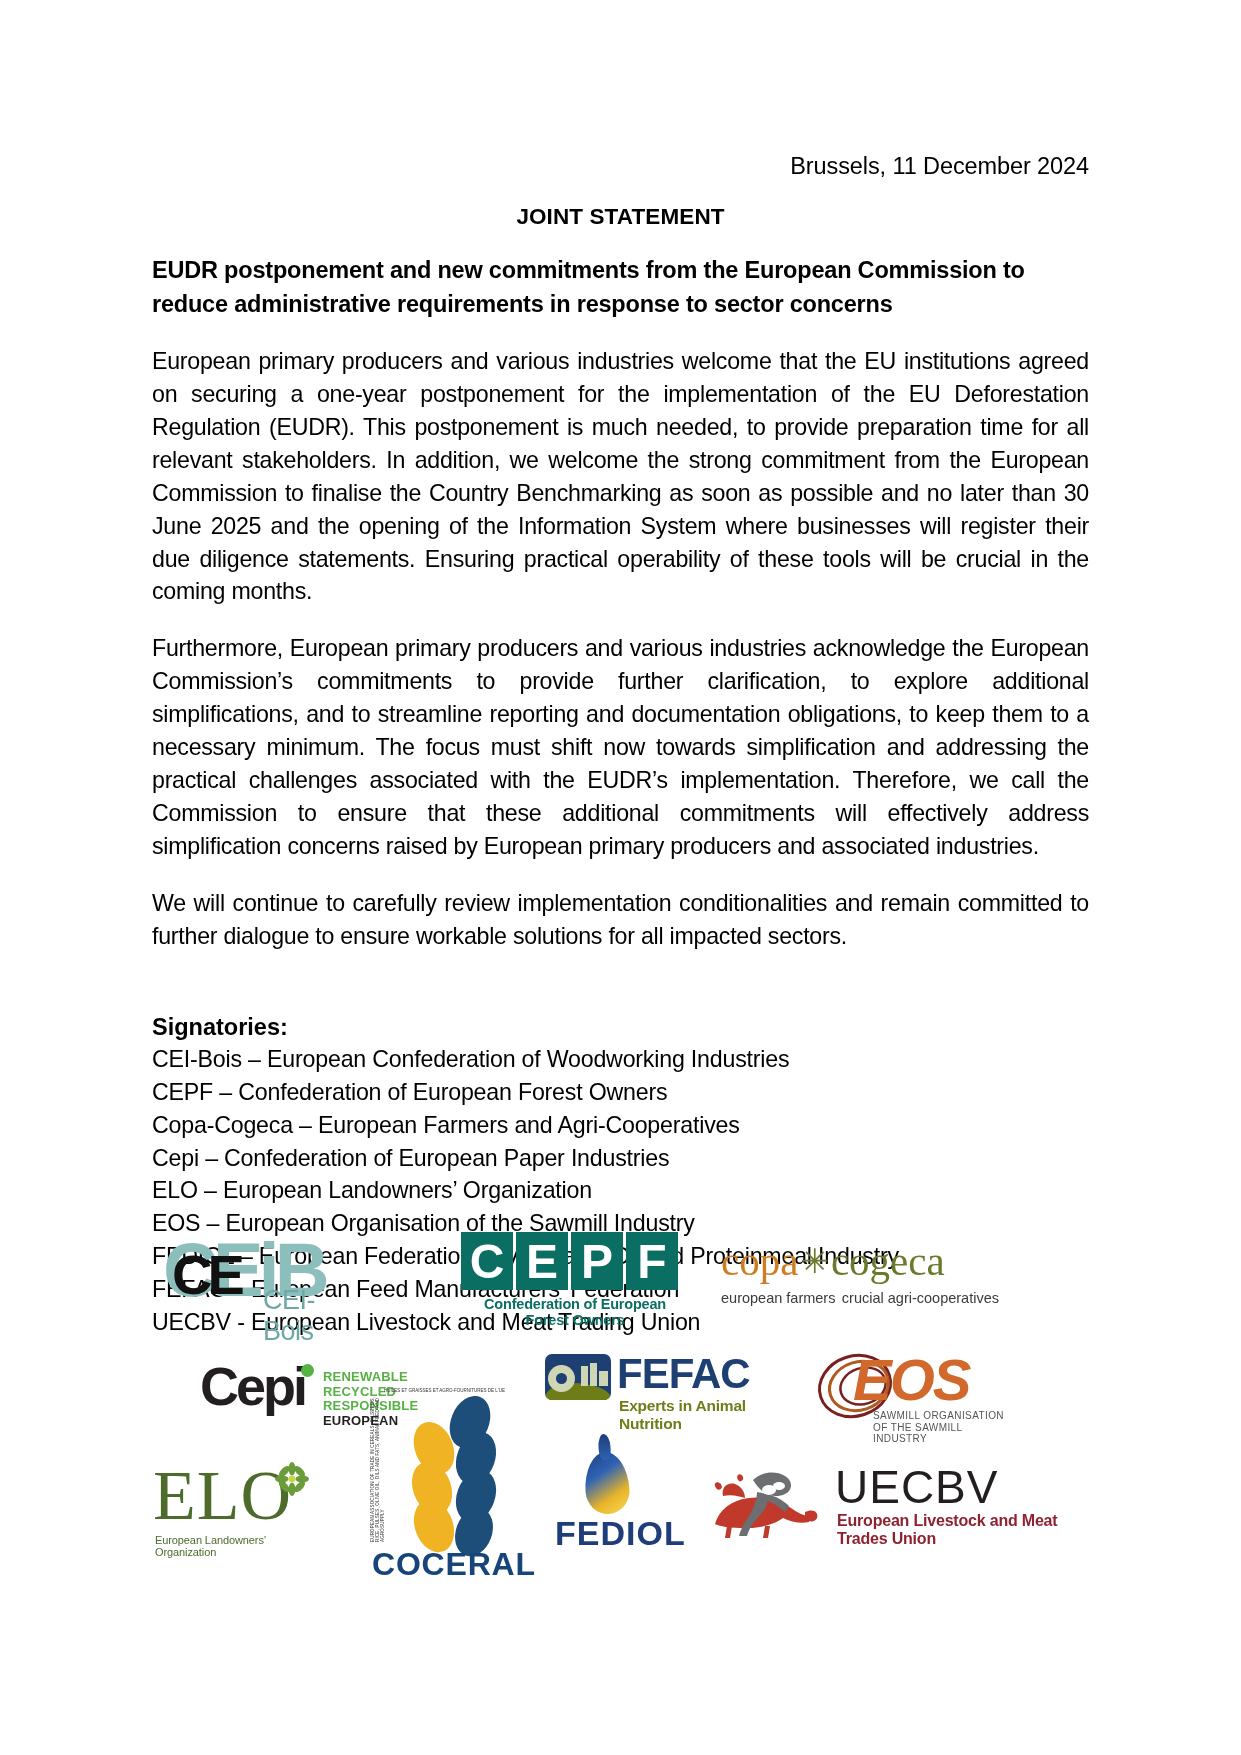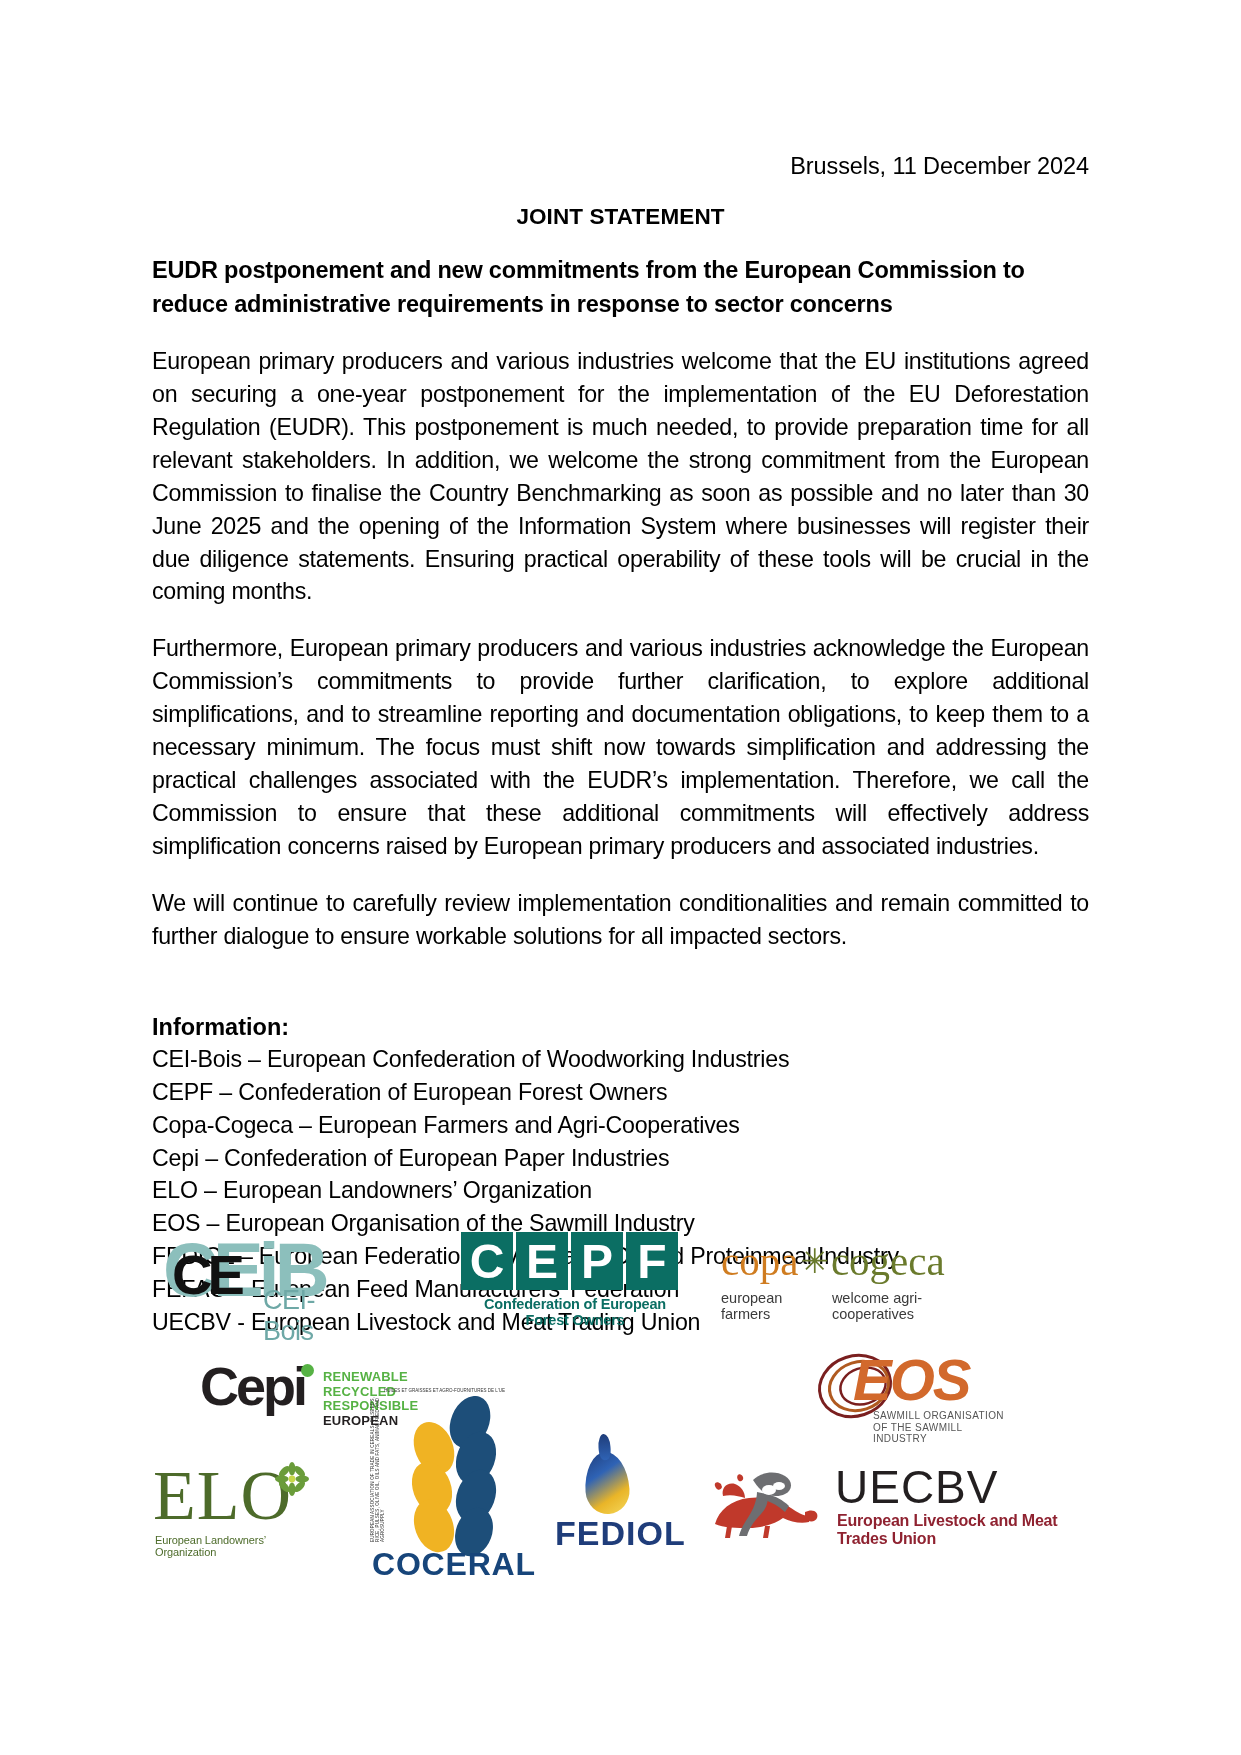--- a/index.html
+++ b/index.html
@@ -382,21 +382,21 @@
     <div class="dateline">Brussels, 11 December 2024</div>
 
     <div class="doc-title">JOINT STATEMENT</div>
 
     <div class="subtitle">EUDR postponement and new commitments from the European Commission to reduce administrative requirements in response to sector concerns</div>
 
     <p class="body-par">European primary producers and various industries welcome that the EU institutions agreed on securing a one-year postponement for the implementation of the EU Deforestation Regulation (EUDR). This postponement is much needed, to provide preparation time for all relevant stakeholders. In addition, we welcome the strong commitment from the European Commission to finalise the Country Benchmarking as soon as possible and no later than 30 June 2025 and the opening of the Information System where businesses will register their due diligence statements. Ensuring practical operability of these tools will be crucial in the coming months.</p>
     <p class="body-par">Furthermore, European primary producers and various industries acknowledge the European Commission’s commitments to provide further clarification, to explore additional simplifications, and to streamline reporting and documentation obligations, to keep them to a necessary minimum. The focus must shift now towards simplification and addressing the practical challenges associated with the EUDR’s implementation. Therefore, we call the Commission to ensure that these additional commitments will effectively address simplification concerns raised by European primary producers and associated industries.</p>
     <p class="body-par">We will continue to carefully review implementation conditionalities and remain committed to further dialogue to ensure workable solutions for all impacted sectors.</p>
 
-    <div class="sig-head">Information:</div>
+    <div class="sig-head">Signatories:</div>
 
     <ul class="sig-list">
       <li>CEI-Bois – European Confederation of Woodworking Industries</li>
       <li>CEPF – Confederation of European Forest Owners</li>
       <li>Copa-Cogeca – European Farmers and Agri-Cooperatives</li>
       <li>Cepi – Confederation of European Paper Industries</li>
       <li>ELO – European Landowners’ Organization</li>
       <li>EOS – European Organisation of the Sawmill Industry</li>
       <li>FEDIOL – European Federation of Vegetable Oil and Proteinmeal Industry</li>
       <li>FEFAC – European Feed Manufacturers’ Federation</li>
@@ -422,21 +422,21 @@
       </div>
       <div class="cepf-cap">Confederation of European Forest Owners</div>
     </div>
 
     <div class="logo copa">
       <div class="copa-main">
         <span class="copa-w">copa</span><span class="copa-star">✳</span><span class="cogeca-w">cogeca</span>
       </div>
       <div class="copa-sub">
         <span>european farmers</span>
-        <span>welcome agri-cooperatives</span>
+        <span>crucial agri-cooperatives</span>
       </div>
     </div>
 
     <div class="logo cepi">
       <span class="cepi-main">Cepi</span>
       <span class="cepi-dot"></span>
       <div class="cepi-tag">
         <div class="cepi-g">RENEWABLE</div>
         <div class="cepi-g">RECYCLED</div>
         <div class="cepi-g">RESPONSIBLE</div>
@@ -452,20 +452,31 @@
         <ellipse cx="46" cy="52" rx="19" ry="27" fill="#f0b323" transform="rotate(-22 46 52)"></ellipse>
         <ellipse cx="88" cy="62" rx="19" ry="27" fill="#1d4e79" transform="rotate(20 88 62)"></ellipse>
         <ellipse cx="44" cy="92" rx="19" ry="27" fill="#f0b323" transform="rotate(-20 44 92)"></ellipse>
         <ellipse cx="88" cy="100" rx="19" ry="27" fill="#1d4e79" transform="rotate(20 88 100)"></ellipse>
         <ellipse cx="46" cy="130" rx="19" ry="27" fill="#f0b323" transform="rotate(-20 46 130)"></ellipse>
         <ellipse cx="86" cy="136" rx="18" ry="25" fill="#1d4e79" transform="rotate(20 86 136)"></ellipse>
       </svg>
       <div class="coceral-word">COCERAL</div>
     </div>
 
+    <div class="logo fefac">
+      <div class="fefac-icon">
+        <div class="fefac-hill"></div>
+        <div class="fefac-gear"></div>
+        <div class="fefac-silo" style="left:36px;top:12px;width:7px;height:20px;"></div>
+        <div class="fefac-silo" style="left:45px;top:9px;width:7px;height:23px;"></div>
+        <div class="fefac-silo" style="left:54px;top:17px;width:9px;height:15px;"></div>
+      </div>
+      <div class="fefac-word">FEFAC</div>
+      <div class="fefac-tag">Experts in Animal Nutrition</div>
+    </div>
 
     <div class="logo eos">
       <svg width="120" height="78" viewBox="0 0 120 78" style="position:absolute;left:0;top:0;">
         <ellipse cx="40" cy="38" rx="36" ry="30" fill="none" stroke="#7a1f1f" stroke-width="3" transform="rotate(-18 40 38)"></ellipse>
         <ellipse cx="44" cy="38" rx="30" ry="24" fill="none" stroke="#b05a20" stroke-width="3" transform="rotate(-18 44 38)"></ellipse>
         <ellipse cx="48" cy="38" rx="23" ry="18" fill="none" stroke="#7a1f1f" stroke-width="2.5" transform="rotate(-18 48 38)"></ellipse>
       </svg>
       <div class="eos-word">EOS</div>
       <div class="eos-tag">
         <div>SAWMILL ORGANISATION</div>

